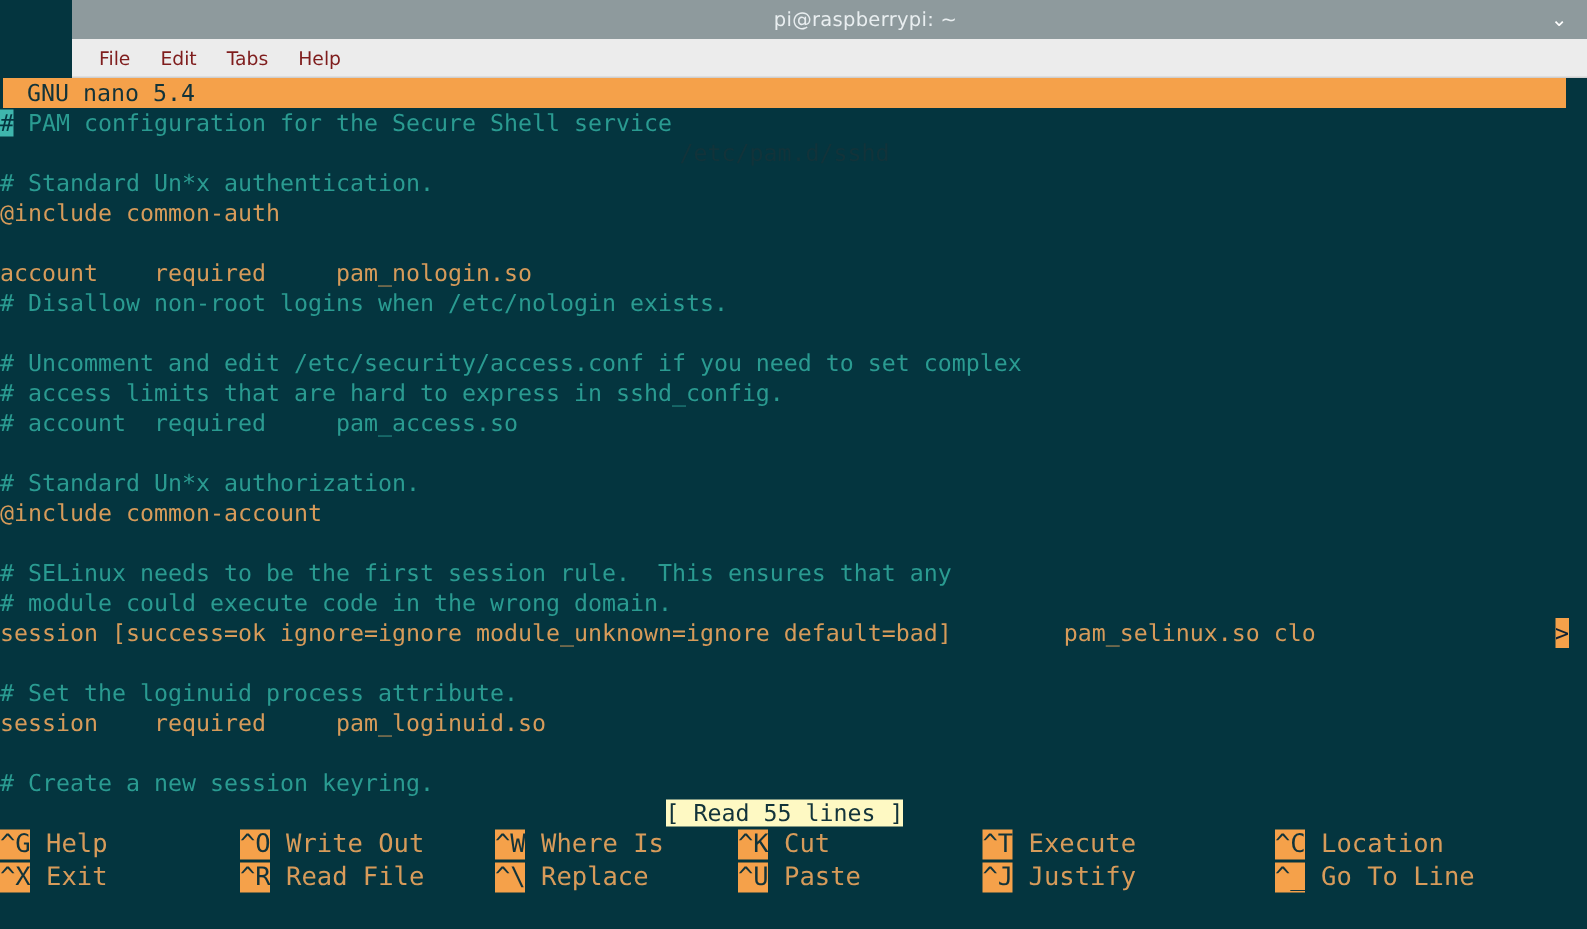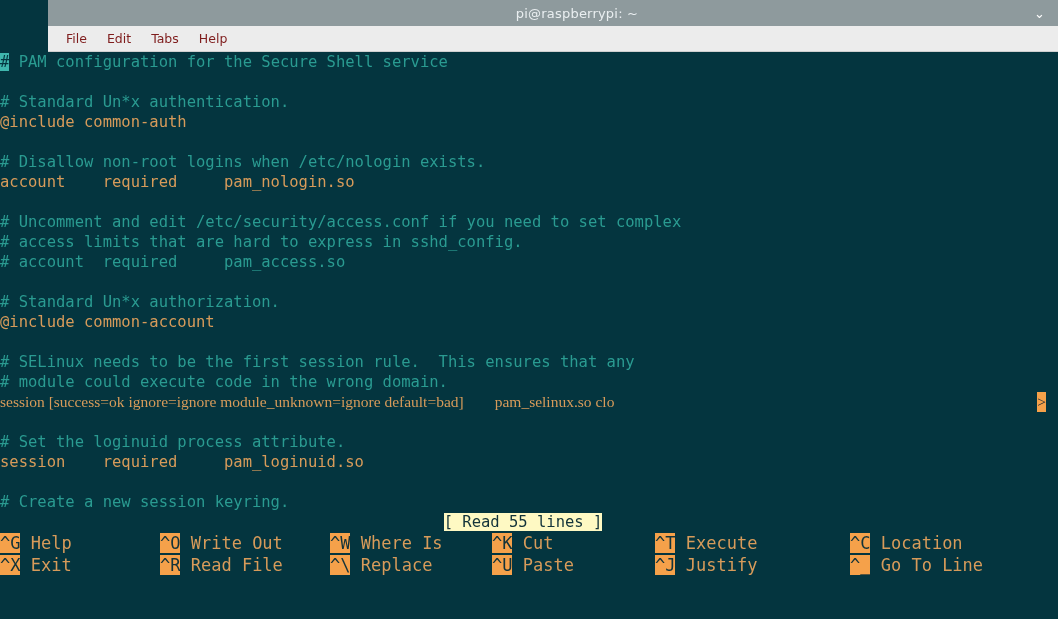--- a/index.html
+++ b/index.html
@@ -113,40 +113,44 @@
 
   <div class="menubar">
     <div class="mi">File</div>
     <div class="mi">Edit</div>
     <div class="mi">Tabs</div>
     <div class="mi">Help</div>
   </div>
 
   <div class="term">
 
+    <div class="nanobar">
+      <span class="left">GNU nano 5.4</span>
+      <span class="mid">/etc/pam.d/sshd</span>
+    </div>
 
     <div id="buffer">
         <div class="row comment"><span class="cursor">#</span> PAM configuration for the Secure Shell service</div>
         <div class="row code">&nbsp;</div>
         <div class="row comment"># Standard Un*x authentication.</div>
         <div class="row code">@include common-auth</div>
         <div class="row code">&nbsp;</div>
+        <div class="row code">account    required     pam_nologin.so</div>
         <div class="row comment"># Disallow non-root logins when /etc/nologin exists.</div>
-        <div class="row code">account    required     pam_nologin.so</div>
         <div class="row code">&nbsp;</div>
         <div class="row comment"># Uncomment and edit /etc/security/access.conf if you need to set complex</div>
         <div class="row comment"># access limits that are hard to express in sshd_config.</div>
         <div class="row comment"># account  required     pam_access.so</div>
         <div class="row code">&nbsp;</div>
         <div class="row comment"># Standard Un*x authorization.</div>
         <div class="row code">@include common-account</div>
         <div class="row code">&nbsp;</div>
         <div class="row comment"># SELinux needs to be the first session rule.  This ensures that any</div>
         <div class="row comment"># module could execute code in the wrong domain.</div>
-        <div class="row code" style="position: relative; width: 1046px; font-family: Liberation Serif, serif;">session [success=ok ignore=ignore module_unknown=ignore default=bad]        pam_selinux.so clo<span class="contmark" style="position: absolute; right: 0px;">&gt;</span></div>
+        <div class="row code" style="position: relative; width: 1046px;">session [success=ok ignore=ignore module_unknown=ignore default=bad]        pam_selinux.so clo<span class="contmark" style="position: absolute; right: 0px;">&gt;</span></div>
         <div class="row code">&nbsp;</div>
         <div class="row comment"># Set the loginuid process attribute.</div>
         <div class="row code">session    required     pam_loginuid.so</div>
         <div class="row code">&nbsp;</div>
         <div class="row comment"># Create a new session keyring.</div>
       </div>
 
     <div class="statusrow">
       <div class="statusmsg"><i id="statusmsg">[ Read 55 lines ]</i></div>
     </div>

